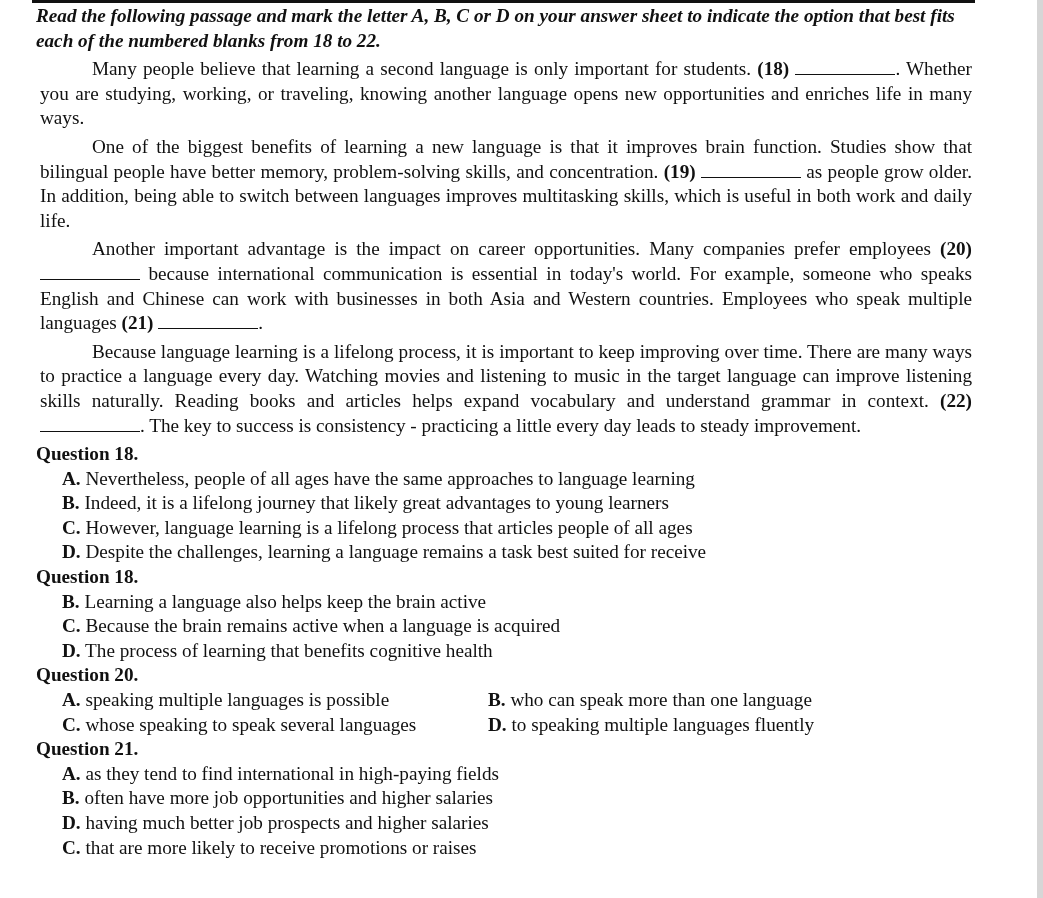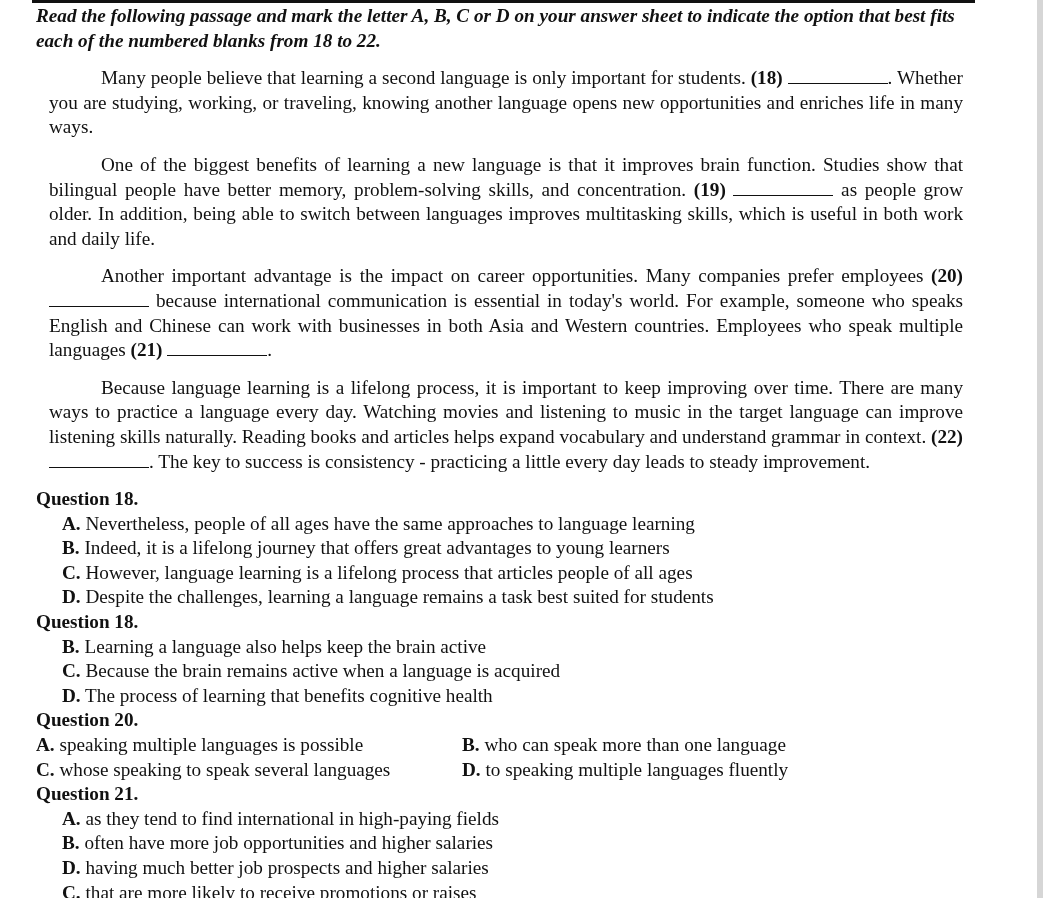--- a/index.html
+++ b/index.html
@@ -16,31 +16,31 @@
       background: #d6d6d6;
     }
     .page {
       position: absolute; left: 36px; top: 4px; width: 940px;
       font-size: 19.2px; line-height: 24.6px;
     }
     .instructions {
       font-weight: bold; font-style: italic; margin: 0;
     }
     .para {
-      margin: 13px; text-align: justify; text-indent: 52px;
+      margin: 4px; text-align: justify; text-indent: 52px;
     }
     .para b { font-weight: bold; }
     .blank {
       display: inline-block; border-bottom: 1px solid #111; height: 16px;
       vertical-align: baseline;
     }
     .q-title { font-weight: bold; margin: 0; }
     .opt { margin: 0 0 0 26px; }
     .opt .letter { font-weight: bold; }
-    .opt-row { display: flex; }
+    .opt-row { display: flex; margin-left: 26px; }
     .opt-row .col { width: 426px; }
     .opt-row .col.second { width: 420px; }
   </style>
 </head>
 <body>
 
 <div class="top-rule"></div>
 <div class="right-strip"></div>
 
 <div class="page">
@@ -50,23 +50,23 @@
 
   <p class="para"><span>One of the biggest benefits of learning a new language is that it improves brain function. Studies show that bilingual people have better memory, problem-solving skills, and concentration. </span><b>(19)</b> <span class="blank" style="width:100px"></span><span> as people grow older. In addition, being able to switch between languages improves multitasking skills, which is useful in both work and daily life.</span></p>
 
   <p class="para"><span>Another important advantage is the impact on career opportunities. Many companies prefer employees </span><b>(20)</b> <span class="blank" style="width:100px"></span><span> because international communication is essential in today's world. For example, someone who speaks English and Chinese can work with businesses in both Asia and Western countries. Employees who speak multiple languages </span><b>(21)</b> <span class="blank" style="width:100px"></span><span>.</span></p>
 
   <p class="para"><span>Because language learning is a lifelong process, it is important to keep improving over time. There are many ways to practice a language every day. Watching movies and listening to music in the target language can improve listening skills naturally. Reading books and articles helps expand vocabulary and understand grammar in context. </span><b>(22)</b> <span class="blank" style="width:100px"></span><span>. The key to success is consistency - practicing a little every day leads to steady improvement.</span></p>
 
   <div>
     <p class="q-title">Question 18.</p>
     <p class="opt"><span class="letter">A.</span><span> Nevertheless, people of all ages have the same approaches to language learning</span></p>
-    <p class="opt"><span class="letter">B.</span><span> Indeed, it is a lifelong journey that offers great advantages to young learners</span></p>
+    <p class="opt"><span class="letter">B.</span><span> Indeed, it is a lifelong journey that likely great advantages to young learners</span></p>
     <p class="opt"><span class="letter">C.</span><span> However, language learning is a lifelong process that articles people of all ages</span></p>
-    <p class="opt"><span class="letter">D.</span><span> Despite the challenges, learning a language remains a task best suited for students</span></p>
+    <p class="opt"><span class="letter">D.</span><span> Despite the challenges, learning a language remains a task best suited for receive</span></p>
   </div>
 
   <div>
     <p class="q-title">Question 18.</p>
     <p class="opt"><span class="letter">B.</span><span> Learning a language also helps keep the brain active</span></p>
     <p class="opt"><span class="letter">C.</span><span> Because the brain remains active when a language is acquired</span></p>
     <p class="opt"><span class="letter">D.</span><span> The process of learning that benefits cognitive health</span></p>
   </div>
 
   <div>

